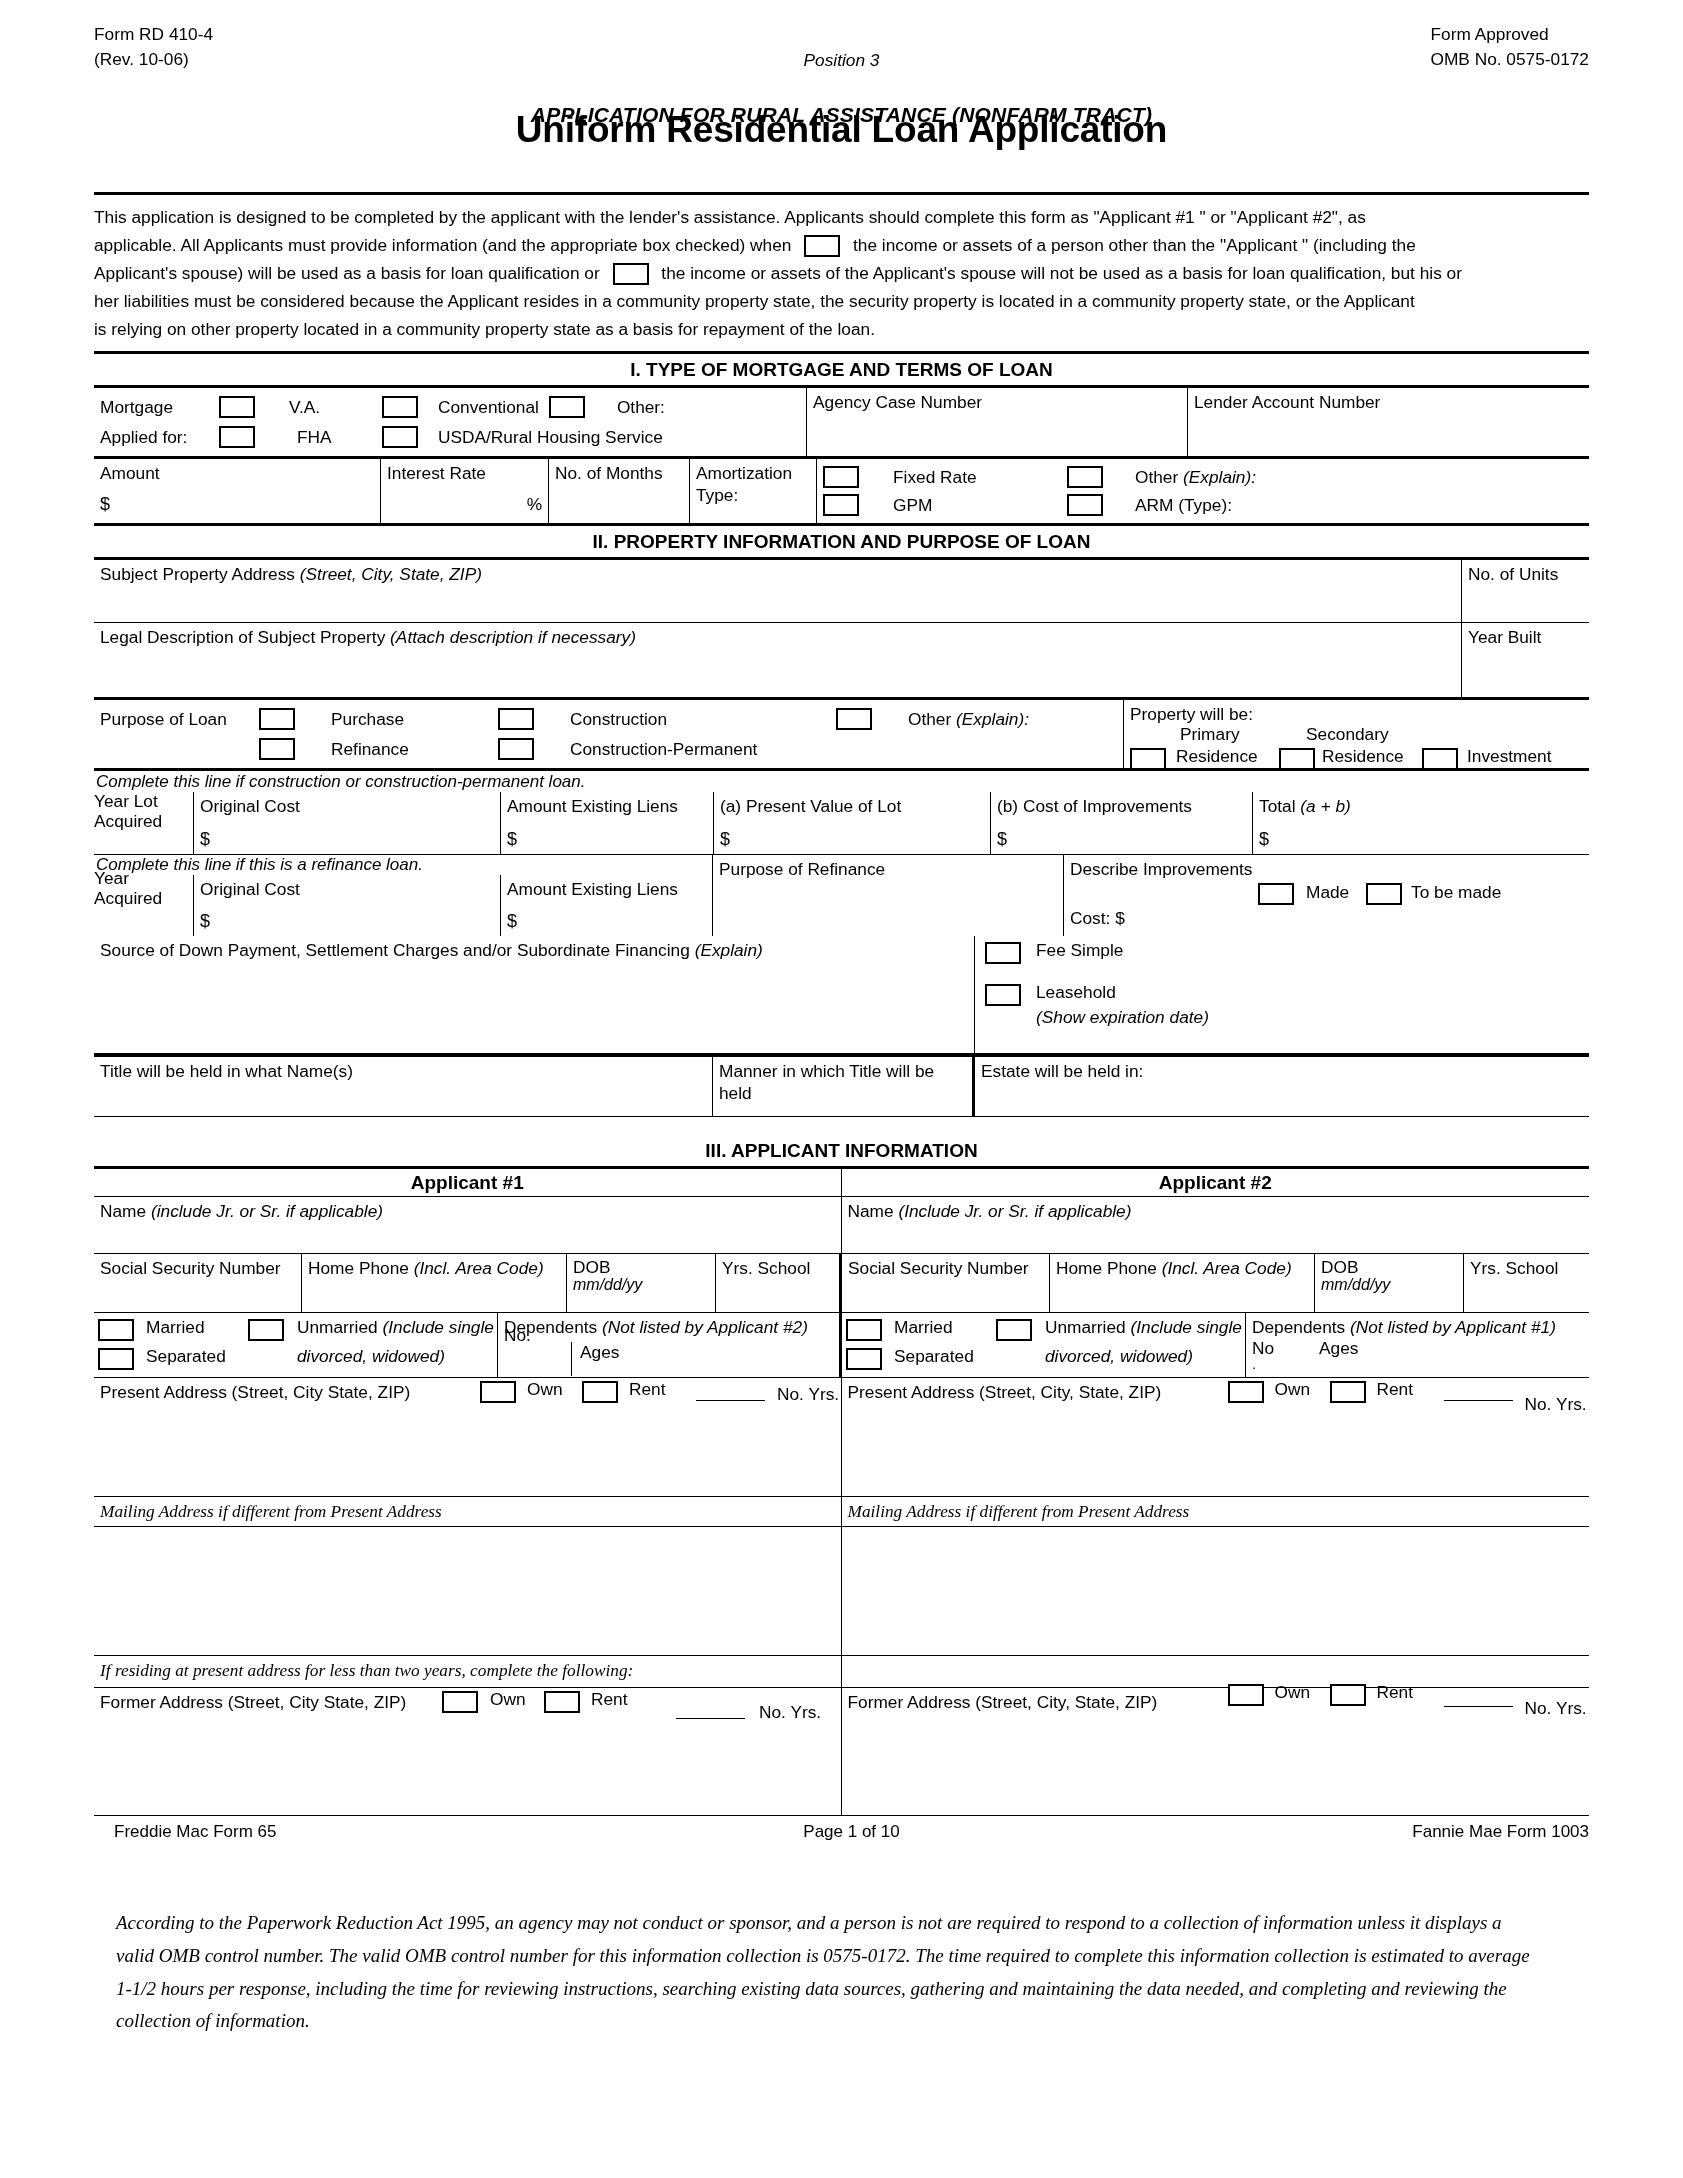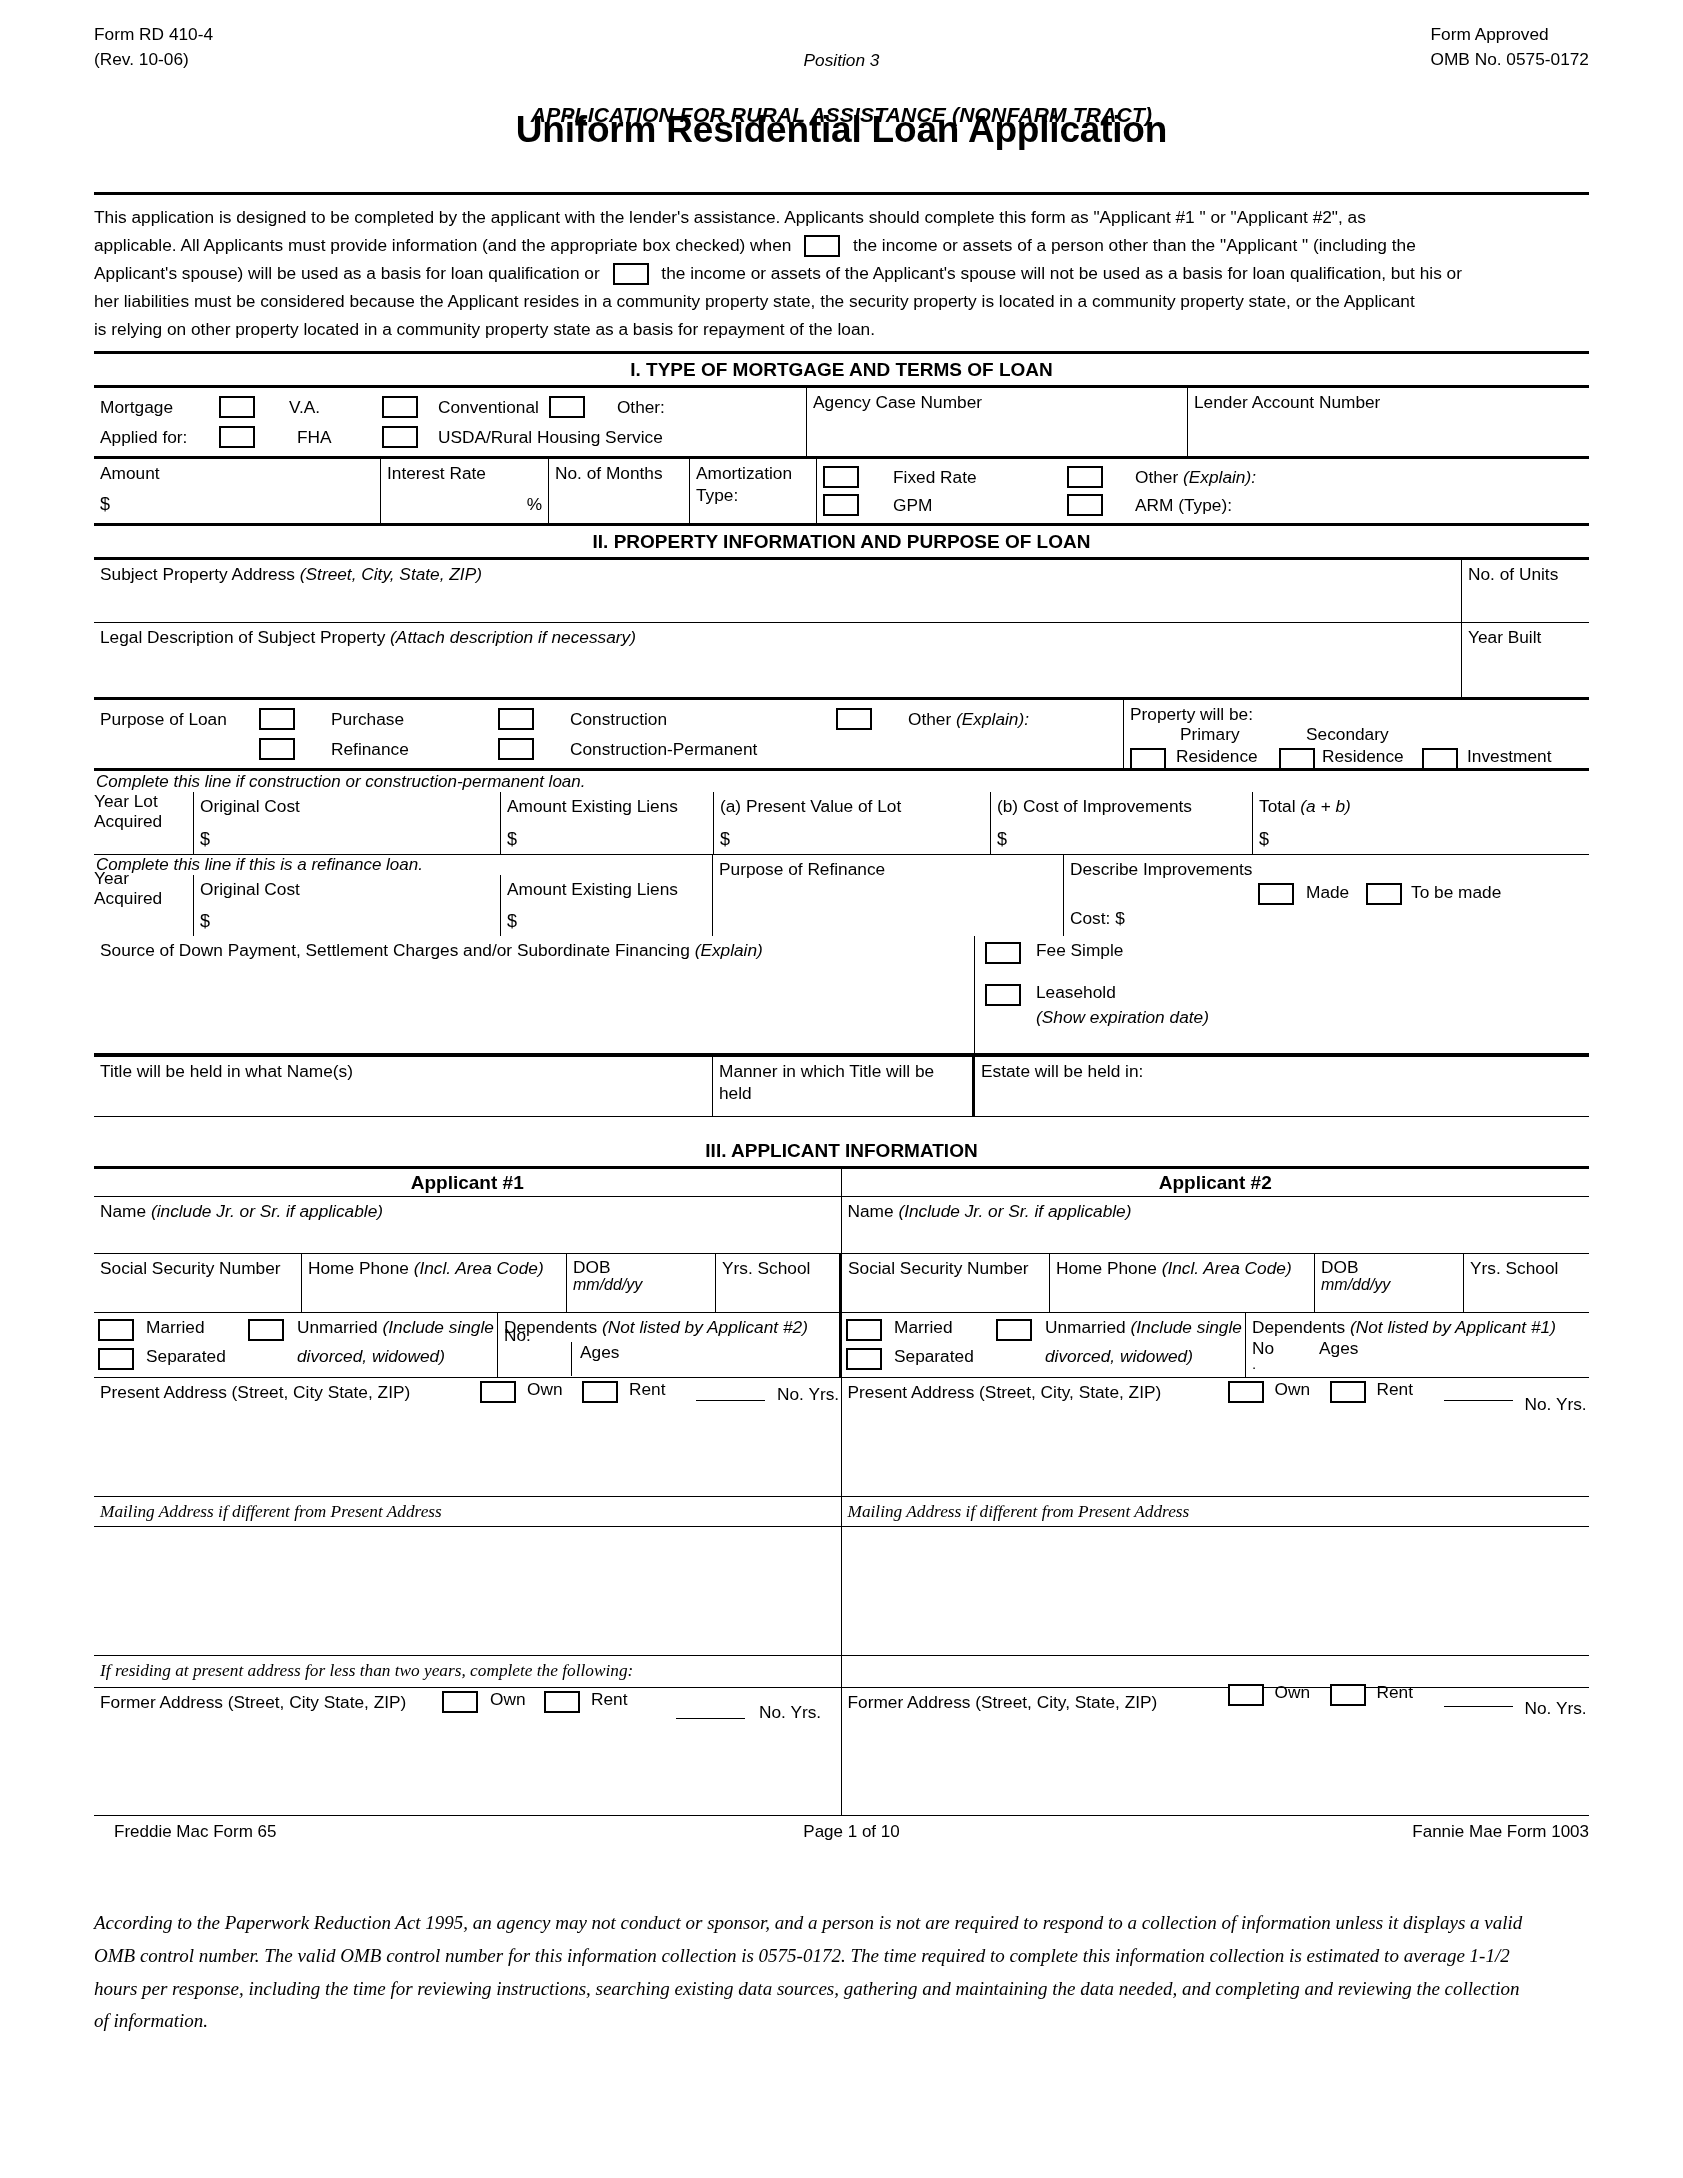--- a/index.html
+++ b/index.html
@@ -77,20 +77,21 @@
   .foot .c { flex:1; text-align:center;}
   .foot .r { flex:1; text-align:right;}
 
   .pra {
     margin-top:65px;
     font-family:"Liberation Serif", serif;
     font-style:italic;
     font-size:19px;
     line-height:1.72;
     padding-right:59px;
+    margin-left:22px;
   }
 </style>
 </head>
 <body>
 
 <div class="page">
 
   <div class="hdr">
     <div class="left">
       <div>Form RD 410-4</div>

